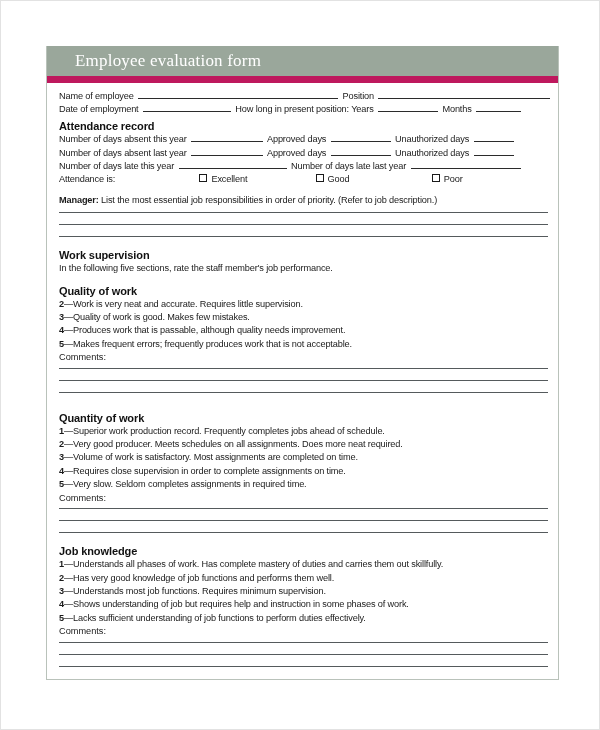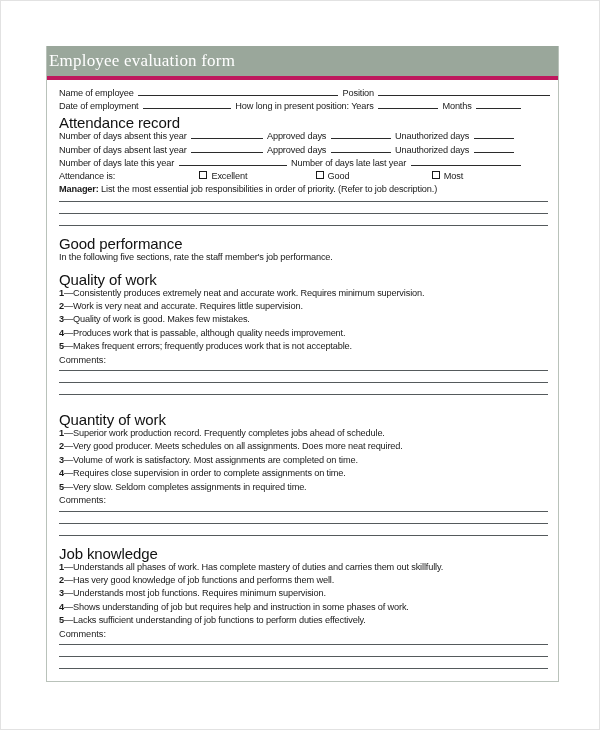--- a/index.html
+++ b/index.html
@@ -30,44 +30,44 @@
     background: #ffffff;
     border: 1px solid #b9c2ba;
     border-top: none;
     box-shadow: 0 0 0 0 transparent;
   }
   .title-bar {
     background: #9aa79b;
     height: 30px;
     display: flex;
     align-items: center;
-    padding-left: 2px;
-    border-bottom: 4px solid #be185d;
+    padding-left: 28px;
+    border-bottom: 7px solid #be185d;
   }
   .title-bar .title {
     font-family: "Liberation Serif", serif;
     font-size: 17px;
     color: #ffffff;
     letter-spacing: 0.2px;
   }
   .body-area {
     padding: 7px 10px 10px 12px;
     box-sizing: border-box;
   }
   .line {
     font-size: 9.2px;
     color: #1a1a1a;
     line-height: 13.2px;
     white-space: nowrap;
     letter-spacing: -0.15px;
   }
   .b { font-weight: bold; }
   .hdr {
-    font-size: 15px;
-    font-weight: normal;
+    font-size: 11px;
+    font-weight: bold;
     color: #111111;
     line-height: 14px;
     margin-top: 6px;
     letter-spacing: -0.1px;
   }
   .hdr.tight { margin-top: 8px; }
   .blank {
     display: inline-block;
     border-bottom: 1px solid #2b2b2b;
     height: 8px;
@@ -174,41 +174,40 @@
 
       <div class="cbrow">
         <span class="lbl">Attendance is:</span>
         <span class="cbopt">
           <span class="cbox"></span><span>Excellent</span>
         </span>
         <span class="cbopt">
           <span class="cbox"></span><span>Good</span>
         </span>
         <span class="cbopt">
-          <span class="cbox"></span><span>Most</span>
+          <span class="cbox"></span><span>Poor</span>
         </span>
       </div>
 
-      <div class="line" style="margin-top:0">
+      <div class="line" style="margin-top:8px">
         <span class="b">Manager:</span>
         <span>List the most essential job responsibilities in order of priority. (Refer to job description.)</span>
       </div>
 
       <div class="rules manager">
         <div class="rule"></div>
         <div class="rule"></div>
         <div class="rule"></div>
       </div>
 
-      <div class="hdr" style="margin-top:2px">Good performance</div>
+      <div class="hdr" style="margin-top:2px">Work supervision</div>
       <div class="line">In the following five sections, rate the staff member's job performance.</div>
 
       <div class="hdr tight">Quality of work</div>
       <div>
-        <div class="numitem"><span class="n">1</span>—<span>Consistently produces extremely neat and accurate work. Requires minimum supervision.</span></div>
         <div class="numitem"><span class="n">2</span>—<span>Work is very neat and accurate. Requires little supervision.</span></div>
         <div class="numitem"><span class="n">3</span>—<span>Quality of work is good. Makes few mistakes.</span></div>
         <div class="numitem"><span class="n">4</span>—<span>Produces work that is passable, although quality needs improvement.</span></div>
         <div class="numitem"><span class="n">5</span>—<span>Makes frequent errors; frequently produces work that is not acceptable.</span></div>
       </div>
       <div class="comments-label">Comments:</div>
       <div class="rules">
         <div class="rule"></div>
         <div class="rule"></div>
         <div class="rule"></div>

